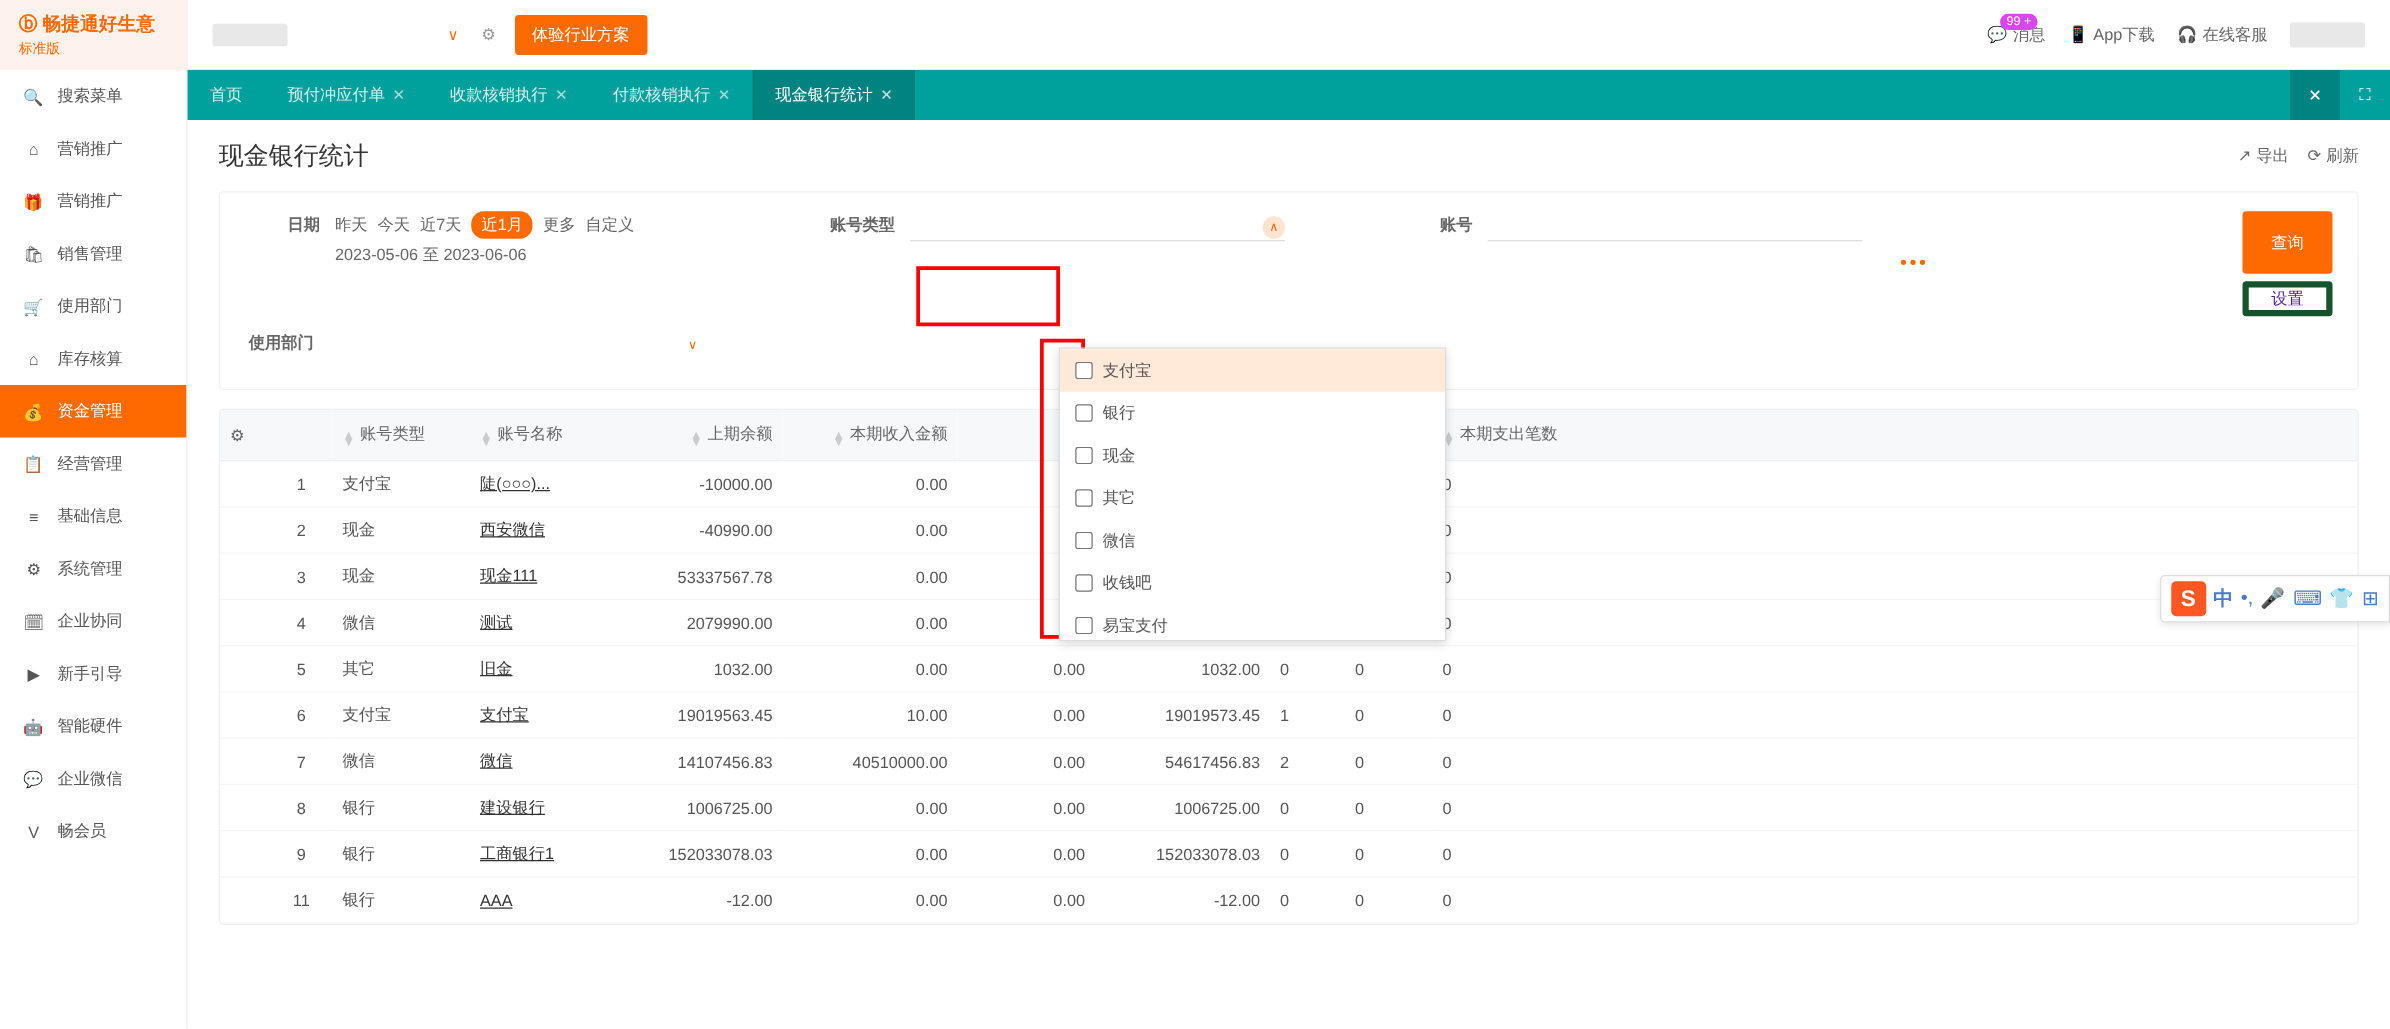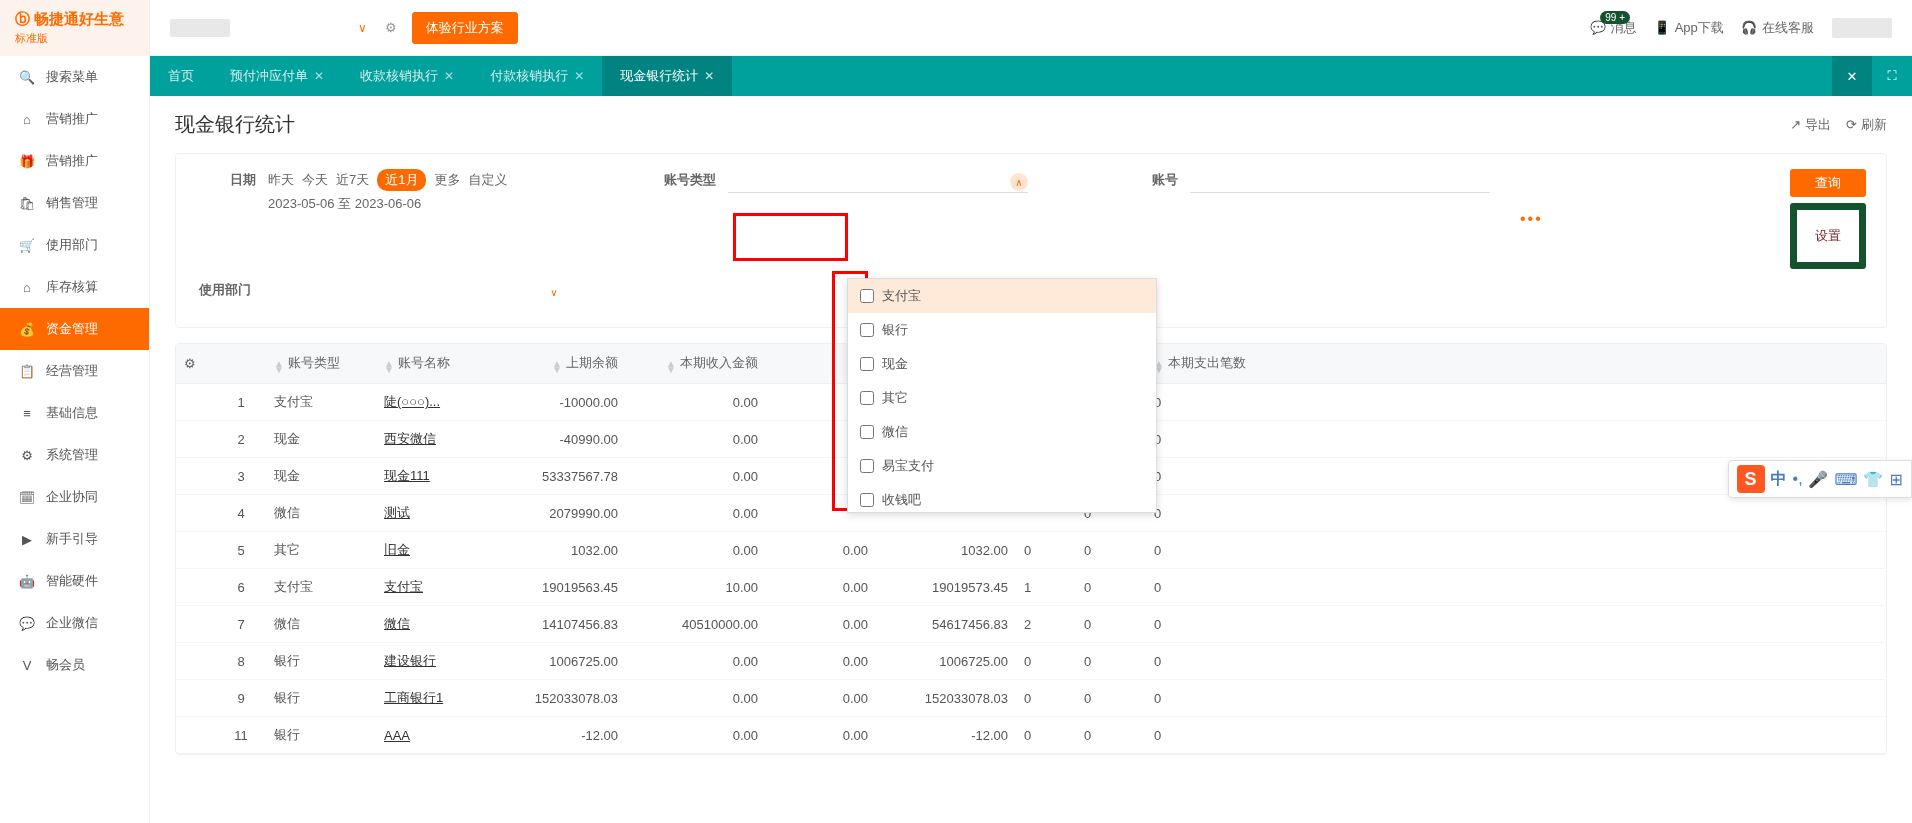--- a/index.html
+++ b/index.html
@@ -20,21 +20,21 @@
 
 
 .topbar { height: 56px; display: flex; align-items: center; padding: 0 20px; border-bottom: 1px solid #eee; }
 .org-select { display: flex; align-items: center; gap: 8px; color: #999; min-width: 200px; }
 .org-blur { width: 60px; height: 18px; background: #e8e8e8; border-radius: 2px; }
 .chev-down { color: #ff6a00; font-size: 12px; margin-left: 120px; }
 .gear-btn { margin-left: 15px; color: #999; }
 .orange-btn { margin-left: 15px; background: #ff6a00; color: #fff; padding: 7px 14px; border-radius: 3px; border: none; cursor: pointer; font-size: 13px; }
 .top-right { margin-left: auto; display: flex; align-items: center; gap: 18px; color: #666; font-size: 13px; }
 .top-right-item { display: flex; align-items: center; gap: 4px; cursor: pointer; position: relative; }
-.badge { position: absolute; top: -8px; left: 10px; background: #14532d; color: #fff; font-size: 10px; padding: 1px 5px; border-radius: 8px; }
+.badge { position: absolute; top: -8px; left: 10px; background: #d946ef; color: #fff; font-size: 10px; padding: 1px 5px; border-radius: 8px; }
 .avatar-blur { width: 60px; height: 20px; background: #e8e8e8; border-radius: 2px; }
 
 
 .tabs { height: 40px; background: #00a09d; display: flex; align-items: stretch; }
 .tab { padding: 0 18px; color: #d5efee; display: flex; align-items: center; gap: 6px; cursor: pointer; font-size: 13px; }
 .tab.active { background: #008381; color: #fff; }
 .tab-close { font-size: 12px; opacity: 0.8; }
 .tabs-right { margin-left: auto; display: flex; }
 .tab-btn { width: 40px; display: flex; align-items: center; justify-content: center; color: #fff; cursor: pointer; background: #008381; }
 .tab-btn:last-child { background: #00a09d; }
@@ -54,22 +54,22 @@
 .date-opt { color: #666; cursor: pointer; font-size: 13px; }
 .date-opt.active { background: #ff6a00; color: #fff; padding: 2px 8px; border-radius: 10px; }
 .date-range { color: #666; font-size: 13px; width: 100%; margin-top: 4px; }
 .filter-input-wrap { position: relative; }
 .filter-input { border: none; border-bottom: 1px solid #ddd; padding: 4px 20px 4px 4px; width: 300px; outline: none; font-size: 13px; }
 .input-chev { position: absolute; right: 0; top: 4px; color: #ff6a00; background: #ffe4d1; border-radius: 50%; width: 18px; height: 18px; display: flex; align-items: center; justify-content: center; font-size: 10px; }
 .red-highlight { position: absolute; border: 3px solid #ff0000; pointer-events: none; z-index: 5; }
 .highlight-1 { left: 583px; top: 117px; width: 115px; height: 48px; }
 .highlight-2 { left: 682px; top: 175px; width: 36px; height: 240px; }
 .filter-btns { margin-left: auto; display: flex; flex-direction: column; gap: 6px; }
-.query-btn { background: #ff6a00; color: #fff; border: none; padding: 5px 18px; border-radius: 3px; cursor: pointer; font-size: 13px; }
-.setting-btn { background: #fff; color: #7f1d1d; border: 7px solid #14532d; padding: 17px 18px; border-radius: 3px; cursor: pointer; font-size: 13px; }
+.query-btn { background: #ff6a00; color: #fff; border: none; padding: 16px 18px; border-radius: 3px; cursor: pointer; font-size: 13px; }
+.setting-btn { background: #fff; color: #4c1d95; border: 5px solid #14532d; padding: 0 18px; border-radius: 3px; cursor: pointer; font-size: 13px; }
 .more-dots { color: #ff6a00; font-size: 16px; letter-spacing: 2px; margin-right: 15px; align-self: center; }
 .dept-select { border: none; padding: 4px; width: 300px; color: #999; }
 .dept-chev { color: #ff6a00; }
 
 
 .dropdown { position: absolute; left: 697px; top: 182px; width: 310px; background: #fff; border: 1px solid #ddd; box-shadow: 0 2px 8px rgba(0,0,0,0.15); z-index: 10; max-height: 235px; overflow-y: auto; }
 .dropdown-item { padding: 8px 12px; display: flex; align-items: center; gap: 8px; cursor: pointer; font-size: 13px; color: #555; }
 .dropdown-item:first-child { background: #ffe9d9; }
 .dropdown-item input[type=checkbox] { width: 14px; height: 14px; }
 .dropdown::-webkit-scrollbar { width: 16px; }
@@ -304,25 +304,25 @@
             <div class="dropdown-item">
               <input type="checkbox" style="">
               <span>其它</span>
             </div>
             <div class="dropdown-item">
               <input type="checkbox" style="">
               <span>微信</span>
             </div>
             <div class="dropdown-item">
               <input type="checkbox" style="">
+              <span>收钱吧</span>
+            </div>
+            <div class="dropdown-item">
+              <input type="checkbox" style="">
               <span>易宝支付</span>
-            </div>
-            <div class="dropdown-item">
-              <input type="checkbox" style="">
-              <span>收钱吧</span>
             </div>
           </div>
       </div>
 
       <div class="table-wrap">
         <table>
           <thead>
               <tr id="thead-row">
                 <th style="width: 40px;"><span>⚙</span></th>
                 <th style="width: 50px;"></th>

